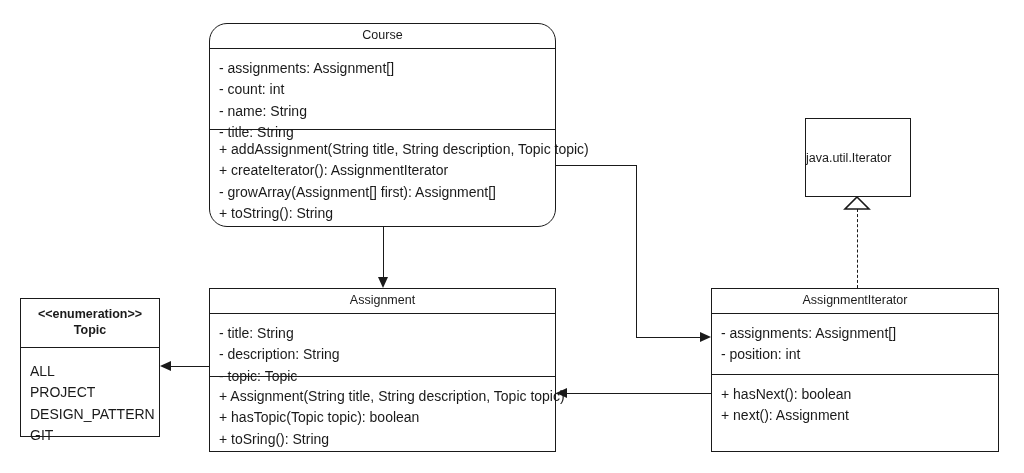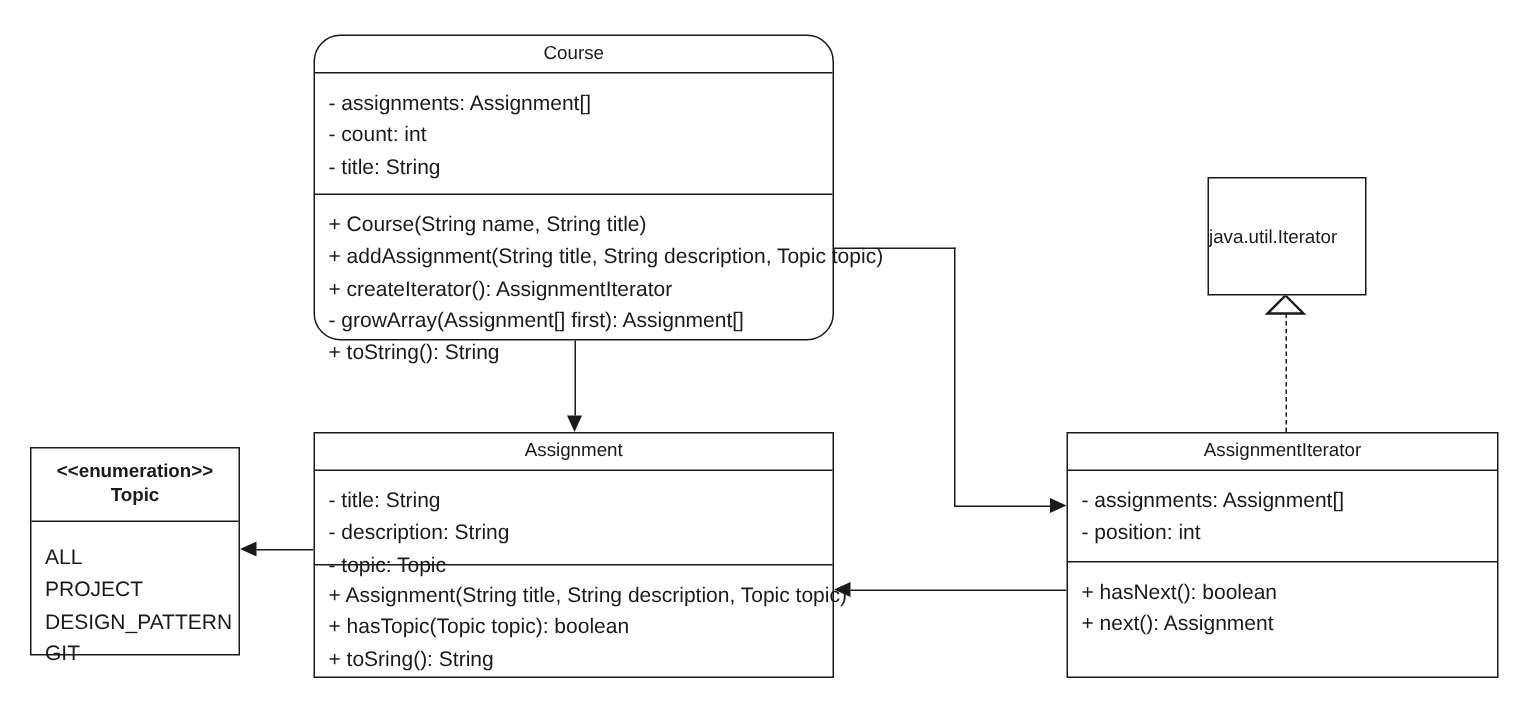--- a/index.html
+++ b/index.html
@@ -133,24 +133,24 @@
     <polygon points="14,1 26,13 2,13" fill="#ffffff" stroke="#1a1a1a" stroke-width="1.6"></polygon>
   </svg>
 
   <div class="uml-class" style="left:209px; top:23px; width:347px; height:204px;border-radius:18px;">
     <div class="cls-header" style="height:24px;">
       <span>Course</span>
     </div>
     <div class="cls-section cls-divider" style="height:81px;">
       <span class="member">- assignments: Assignment[]</span>
       <span class="member">- count: int</span>
+      <span class="member">- name: String</span>
       <span class="member">- title: String</span>
     </div>
     <div class="cls-section cls-divider" style="height:96px;">
-      <span class="member">+ Course(String name, String title)</span>
       <span class="member">+ addAssignment(String title, String description, Topic topic)</span>
       <span class="member">+ createIterator(): AssignmentIterator</span>
       <span class="member">- growArray(Assignment[] first): Assignment[]</span>
       <span class="member">+ toString(): String</span>
     </div>
   </div>
 
   <div class="uml-class" style="left:209px; top:288px; width:347px; height:164px;">
     <div class="cls-header" style="height:24px;">
       <span>Assignment</span>

